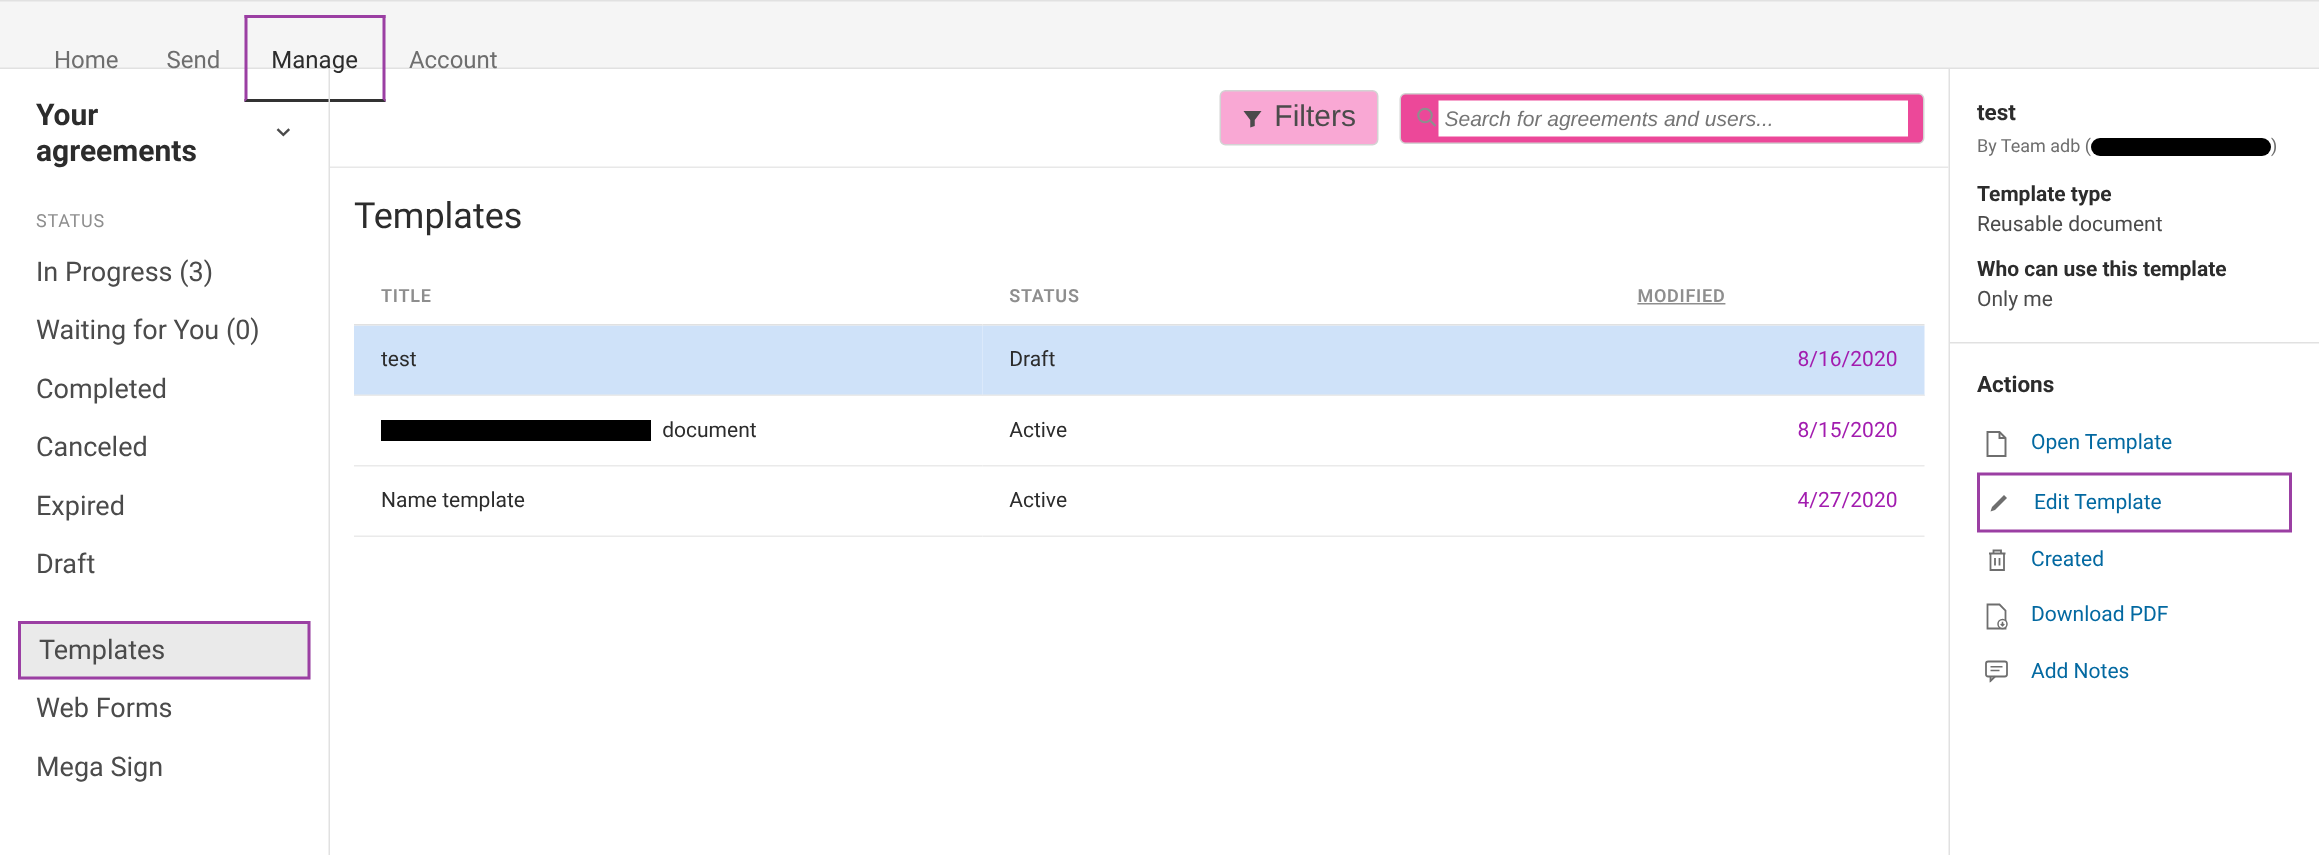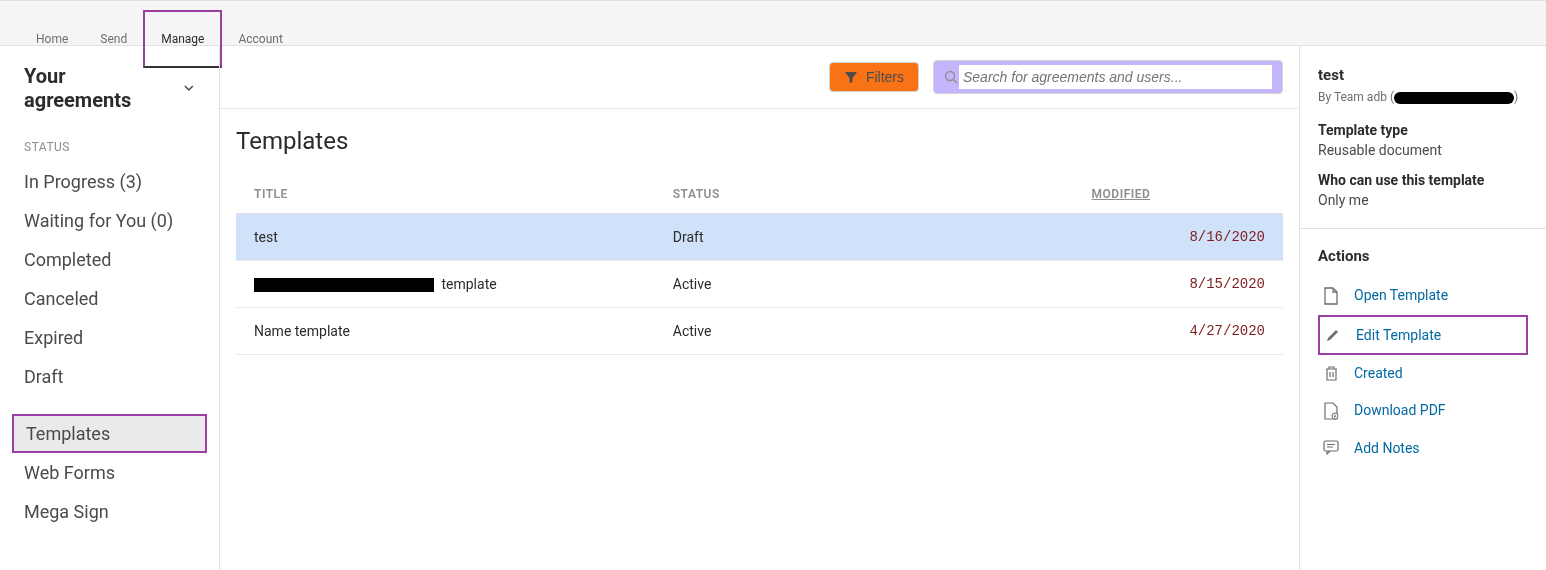--- a/index.html
+++ b/index.html
@@ -1,40 +1,40 @@
 <!DOCTYPE html>
 <html><head>
 <meta charset="utf-8">
 <style>
 * { box-sizing: border-box; margin: 0; padding: 0; }
 body { font-family: -apple-system, BlinkMacSystemFont, "Segoe UI", Roboto, Arial, sans-serif; font-size: 14px; color: #2c2c2c; background: #fff; width: 1546px; height: 570px; overflow: hidden; }
 .topbar { height: 46px; background: #f5f5f5; border-top: 1px solid #e1e1e1; border-bottom: 1px solid #e1e1e1; display: flex; align-items: center; padding: 0 20px; }
-.topbar-item { padding: 0 16px; height: 58px; display: flex; align-items: center; color: #6e6e6e; cursor: pointer; font-size: 12px; margin-top: 32px; }
+.topbar-item { padding: 0 16px; height: 58px; display: flex; align-items: center; color: #6e6e6e; cursor: pointer; font-size: 16px; margin-top: 32px; }
 .topbar-item.active { color: #2c2c2c; font-weight: 400; border-bottom: 2px solid #323232; }
 .highlight-purple { border: 2px solid #9b3fa3; }
 .main { display: flex; height: calc(570px - 46px); }
 .left-col { width: 220px; border-right: 1px solid #e1e1e1; padding-top: 18px; }
 .page-title { font-size: 20px; font-weight: 700; padding: 0 24px 18px 24px; display: flex; align-items: center; gap: 8px; }
 .status-hdr { padding: 10px 24px 8px 24px; color: #8e8e8e; font-size: 12px; letter-spacing: 0.5px; }
 .side-item { padding: 9px 24px; color: #4b4b4b; cursor: pointer; font-size: 18px; }
 .side-group-gap { height: 18px; }
 .side-item.selected { background: #eaeaea; }
 .side-item.hl { border: 2px solid #9b3fa3; margin: 0 12px; padding: 7px 12px; }
 .center-col { flex: 1; border-right: 1px solid #e1e1e1; display: flex; flex-direction: column; }
 .center-top { display: flex; justify-content: flex-end; align-items: center; gap: 14px; padding: 14px 16px 14px 16px; border-bottom: 1px solid #e8e8e8; }
-.filters-btn { display: flex; align-items: center; gap: 8px; border: 1px solid #d3d3d3; border-radius: 4px; padding: 6px 14px; background: #f97316; cursor: pointer; color: #4b4b4b; font-size: 14px; }
-.search-wrap { display: flex; align-items: center; border: 1px solid #d3d3d3; border-radius: 4px; padding: 4px 10px; width: 350px; background: #c4b5fd; }
+.filters-btn { display: flex; align-items: center; gap: 8px; border: 1px solid #d3d3d3; border-radius: 4px; padding: 6px 14px; background: #f9a8d4; cursor: pointer; color: #4b4b4b; font-size: 20px; }
+.search-wrap { display: flex; align-items: center; border: 1px solid #d3d3d3; border-radius: 4px; padding: 4px 10px; width: 350px; background: #ec4899; }
 .search-wrap input { border: none; outline: none; font-size: 14px; flex: 1; font-style: italic; color: #6e6e6e; padding: 4px; }
 .content-area { padding: 18px 16px 0 16px; }
 .content-title { font-size: 24px; font-weight: 400; margin-bottom: 22px; }
 .tbl { width: 100%; border-collapse: collapse; }
 .tbl th { text-align: left; font-size: 12px; color: #8e8e8e; font-weight: 600; letter-spacing: 0.5px; padding: 10px 18px 12px 18px; border-bottom: 1px solid #e1e1e1; }
 .tbl th.mod { text-align: left; text-decoration: underline; }
 .tbl td { padding: 15px 18px; border-bottom: 1px solid #eaeaea; vertical-align: middle; }
-.tbl td.mod { text-align: right; color: #7f1d1d; font-family: Liberation Mono, monospace; }
+.tbl td.mod { text-align: right; color: #a21caf; }
 .tbl tr.selected { background: #cfe2f9; }
 .redact { display: inline-block; background: #000; height: 14px; width: 180px; vertical-align: middle; margin-right: 4px; }
 .right-col { width: 246px; padding: 20px 18px 0 18px; }
 .detail-title { font-weight: 700; font-size: 15px; margin-bottom: 4px; }
 .detail-meta { font-size: 12px; color: #6e6e6e; line-height: 1.5; margin-bottom: 16px; }
 .redact-sm { display: inline-block; background: #000; height: 12px; width: 120px; vertical-align: middle; border-radius: 6px; }
 .detail-label { font-weight: 700; font-size: 14px; margin-bottom: 4px; margin-top: 14px; }
 .detail-val { font-size: 14px; color: #4b4b4b; }
 .right-sep { border-top: 1px solid #e1e1e1; margin: 20px -18px 18px -18px; }
 .actions-hdr { font-weight: 700; font-size: 15px; margin-bottom: 12px; }
@@ -100,21 +100,21 @@
             <th class="mod">MODIFIED</th>
           </tr>
         </thead>
         <tbody>
           <tr class="selected">
             <td>test</td>
             <td>Draft</td>
             <td class="mod">8/16/2020</td>
           </tr>
           <tr>
-            <td><span class="redact"></span><span> template</span></td>
+            <td><span class="redact"></span><span> document</span></td>
             <td>Active</td>
             <td class="mod">8/15/2020</td>
           </tr>
           <tr>
             <td>Name template</td>
             <td>Active</td>
             <td class="mod">4/27/2020</td>
           </tr>
         </tbody>
       </table>

